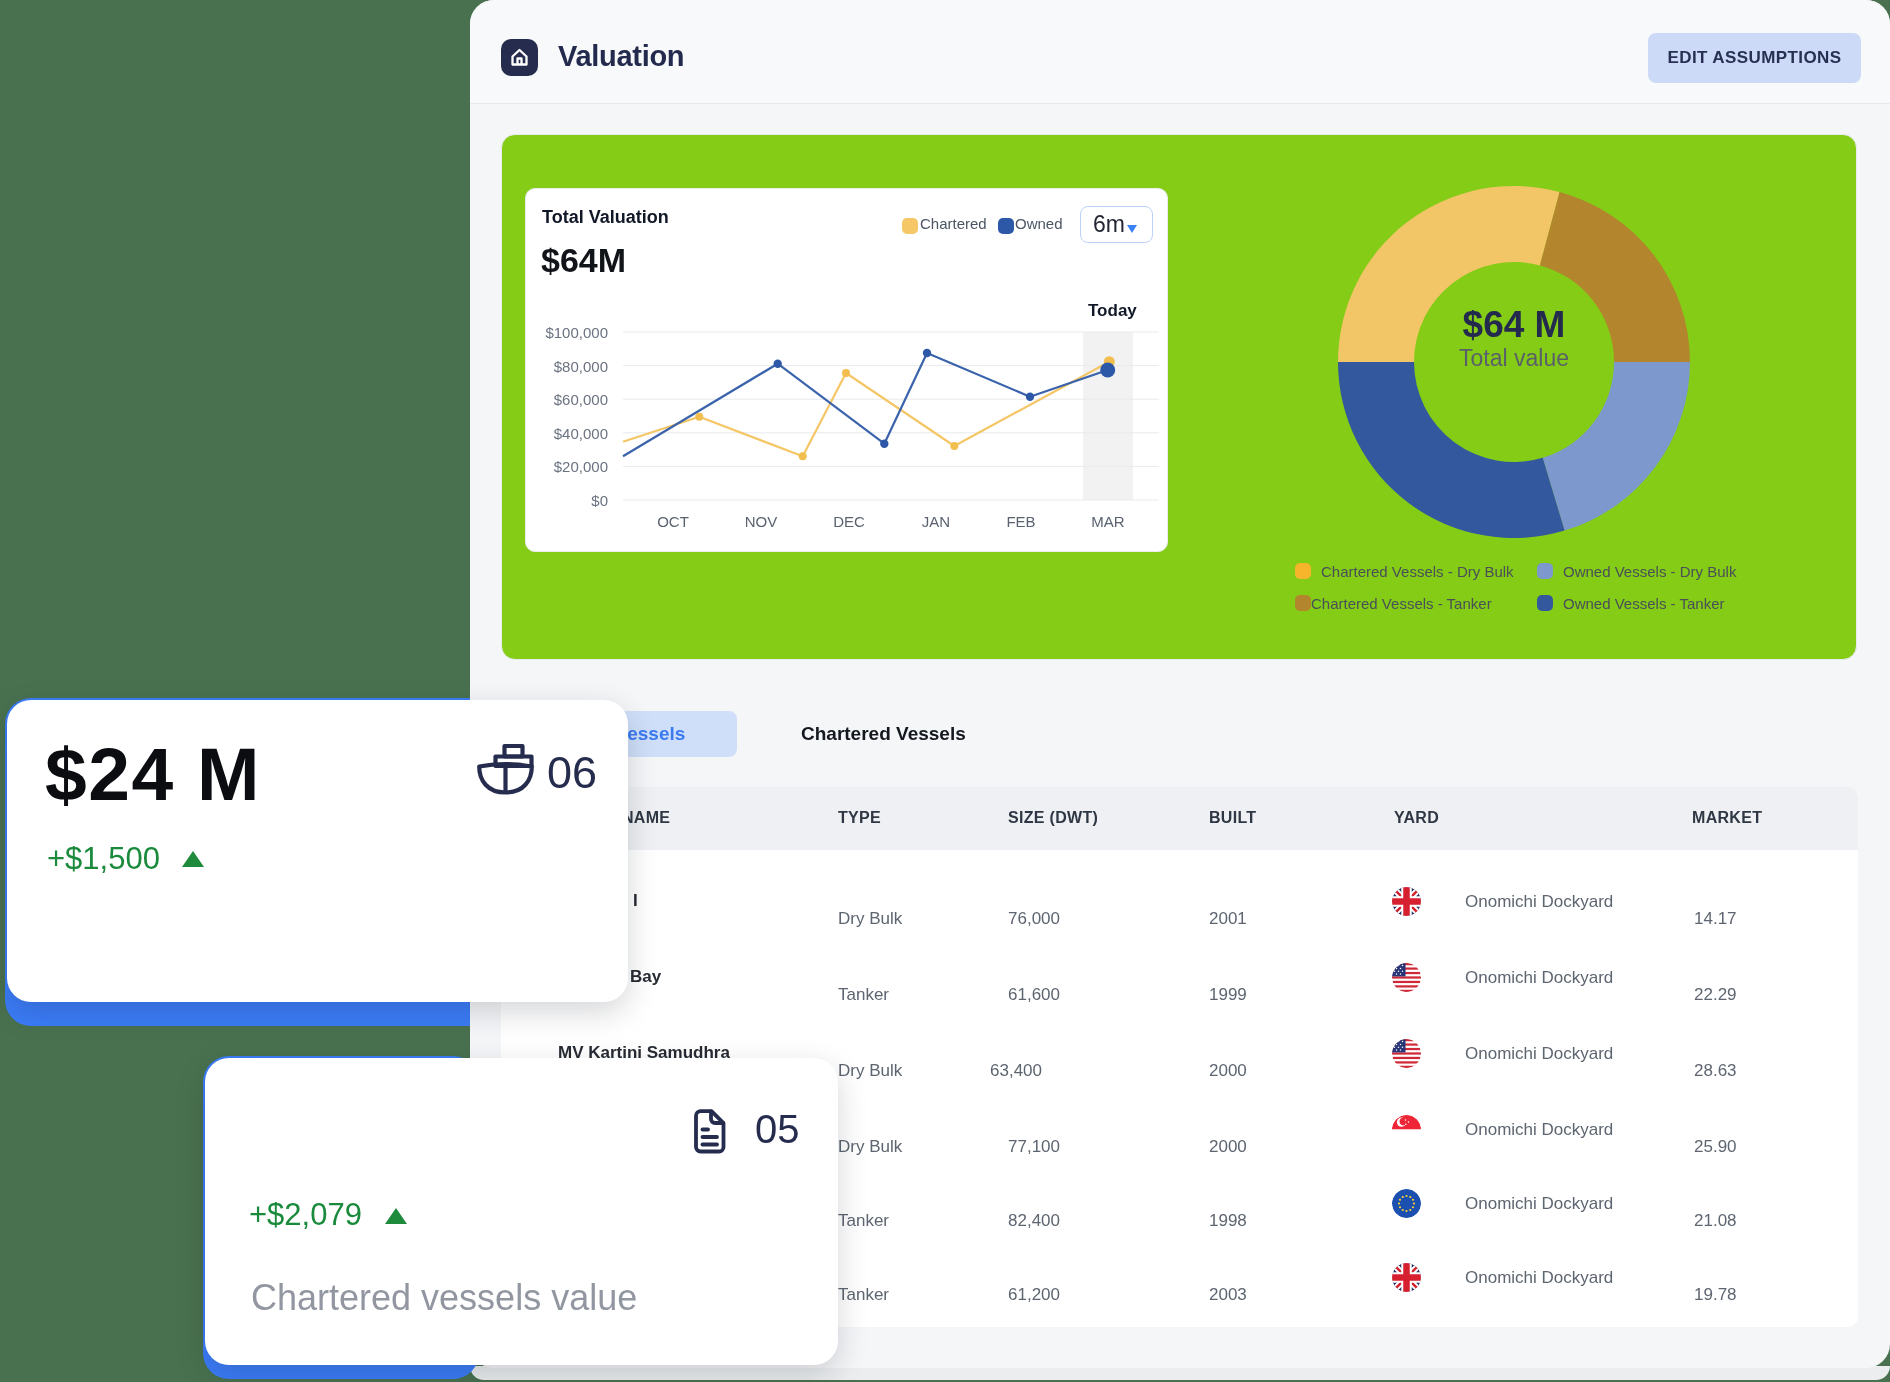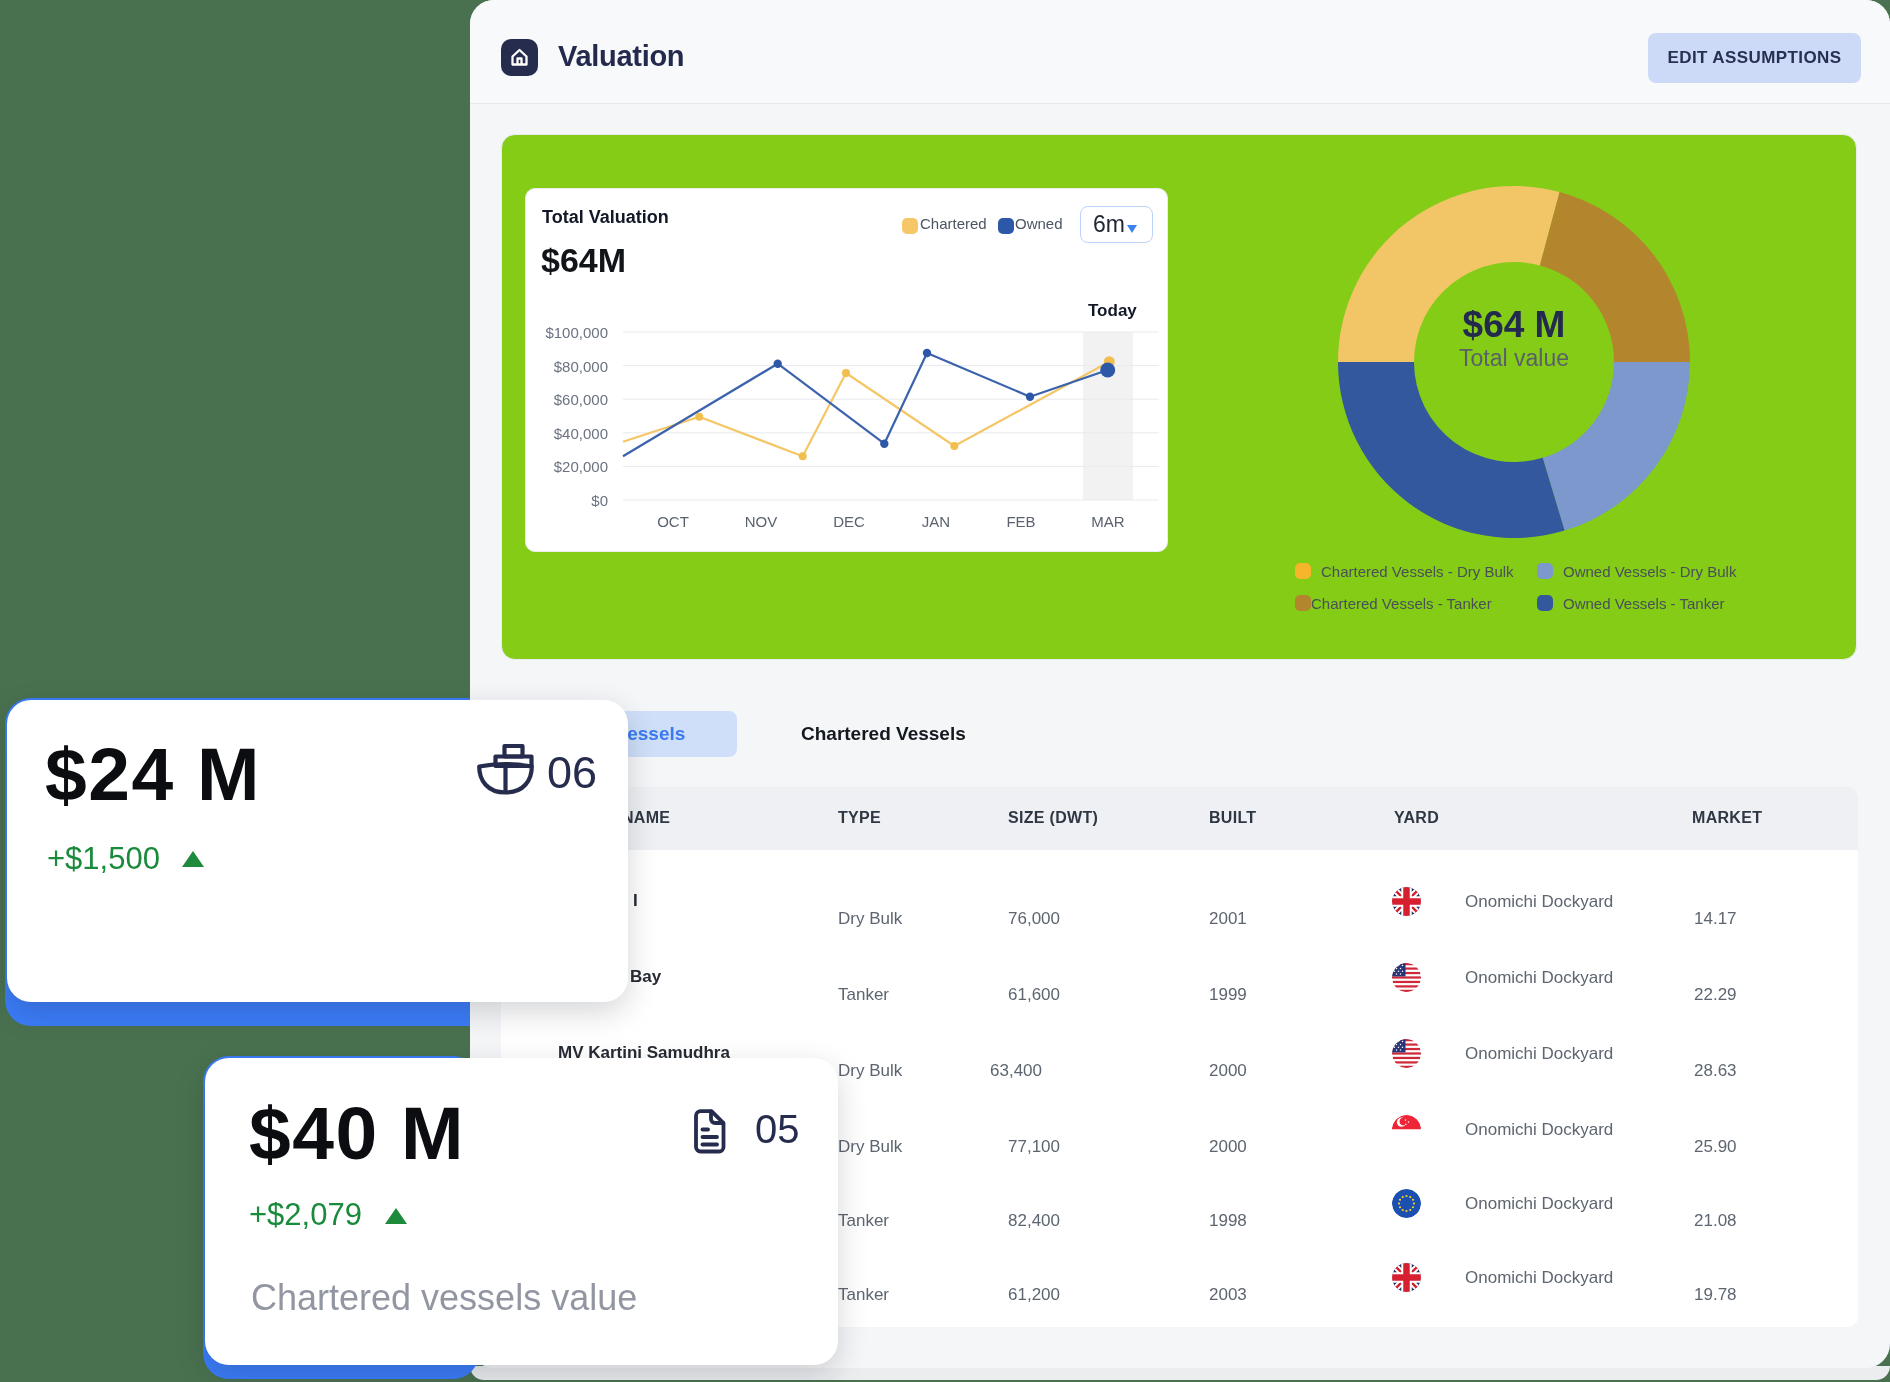--- a/index.html
+++ b/index.html
@@ -367,21 +367,20 @@
         <rect x="27.5" y="3" width="18" height="10.5"></rect>
         <rect x="18.5" y="13.5" width="36" height="9.5"></rect>
         <path d="M10.2 23.5 Q36.5 18.8 62.8 23.5 C62.8 37.5 54.5 49.5 36.5 49.5 C18.5 49.5 10.2 37.5 10.2 23.5 Z" transform="translate(-8,0)"></path>
         <line x1="28.5" y1="21" x2="28.5" y2="49"></line>
       </g>
     </svg>
     <div class="cnt" style="left:540px; top:47px; font-size:45px;">06</div>
   </div>
 
   <div class="abs ovcard" id="card40">
-    <div class="bignum" style="left:44px; top:32px;">$40 M</div>
     <div class="delta" style="left:44px; top:139px;">+$2,079</div>
     <div class="tri" style="left:180px; top:150px;"></div>
     <div class="sub" style="left:46px; top:219px;">Chartered vessels value</div>
     <svg class="abs" style="left:485px; top:51px;" width="38" height="46" viewBox="0 0 38 46">
       <g fill="none" stroke="#262c4d" stroke-width="3.8" stroke-linejoin="round" stroke-linecap="round">
         <path d="M10.5 2.2 H21.5 L33.5 14.2 V38 A4.5 4.5 0 0 1 29 42.5 H10.5 A4.5 4.5 0 0 1 6 38 V6.7 A4.5 4.5 0 0 1 10.5 2.2 Z"></path>
         <path d="M21 2.5 V10 A4 4 0 0 0 25 14 H33.2"></path>
         <line x1="12.5" y1="20.5" x2="18" y2="20.5"></line>
         <line x1="12.5" y1="28" x2="27" y2="28"></line>
         <line x1="12.5" y1="35.5" x2="27" y2="35.5"></line>

